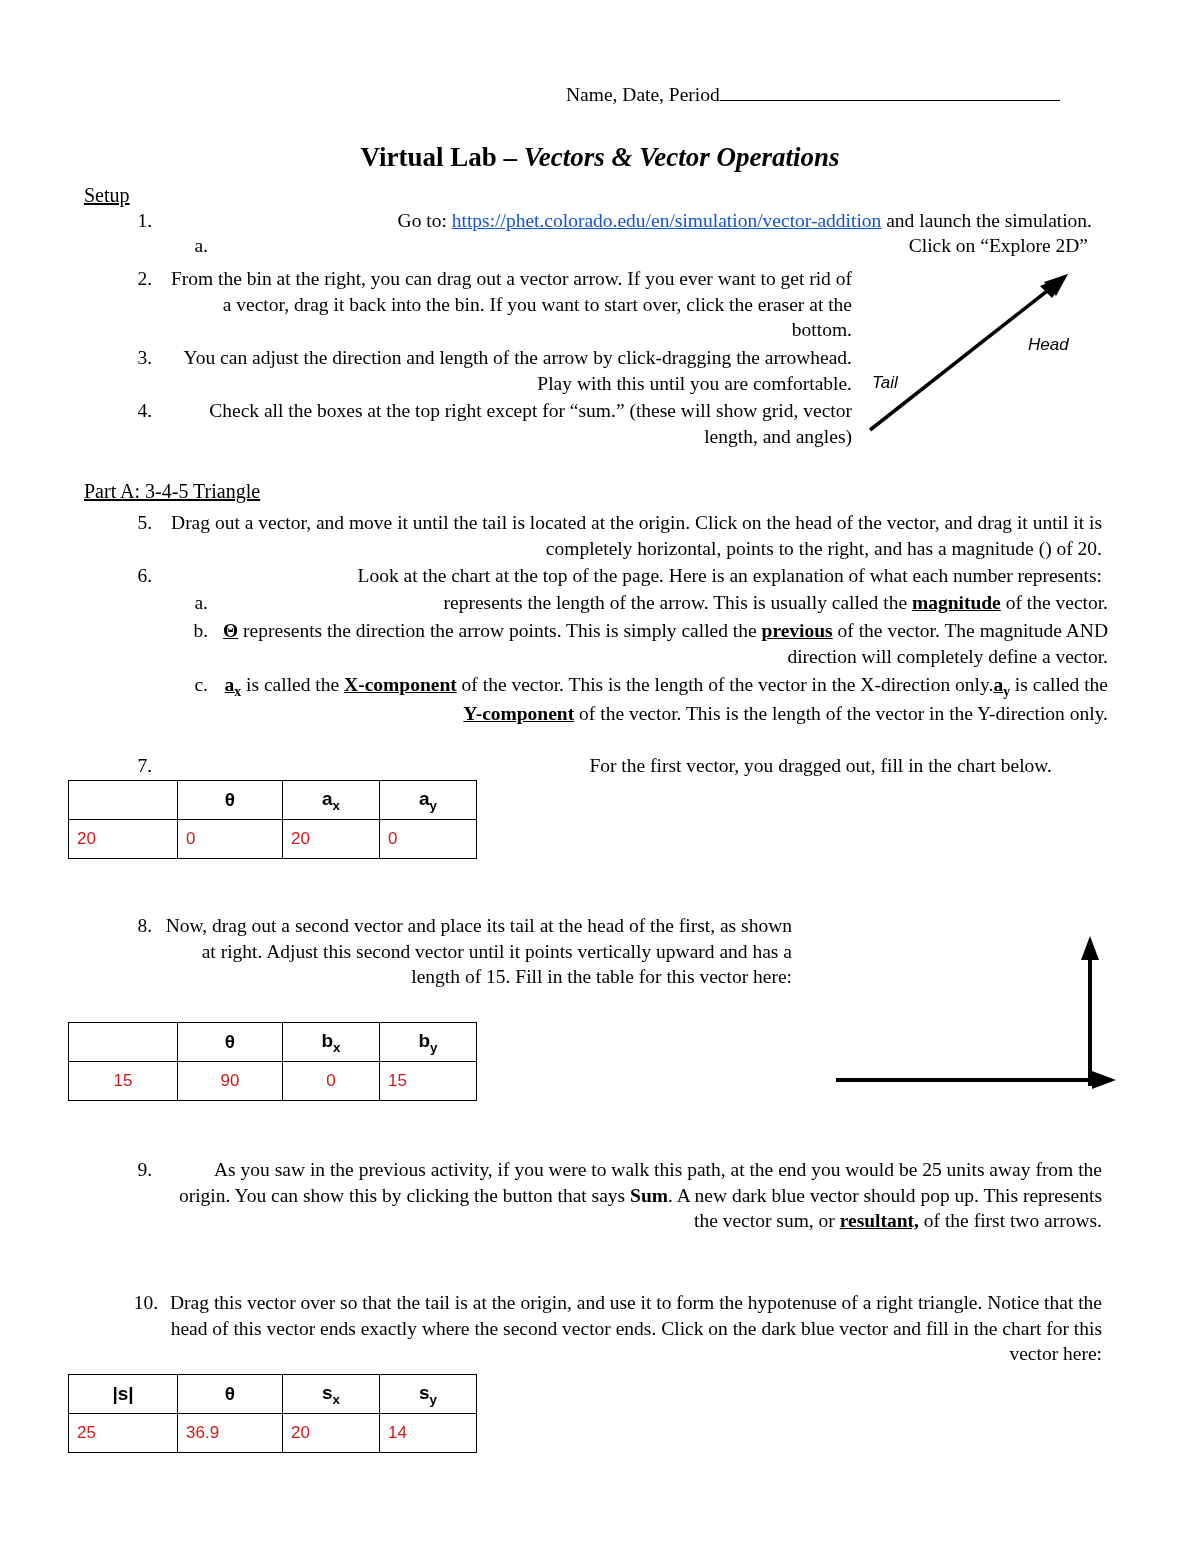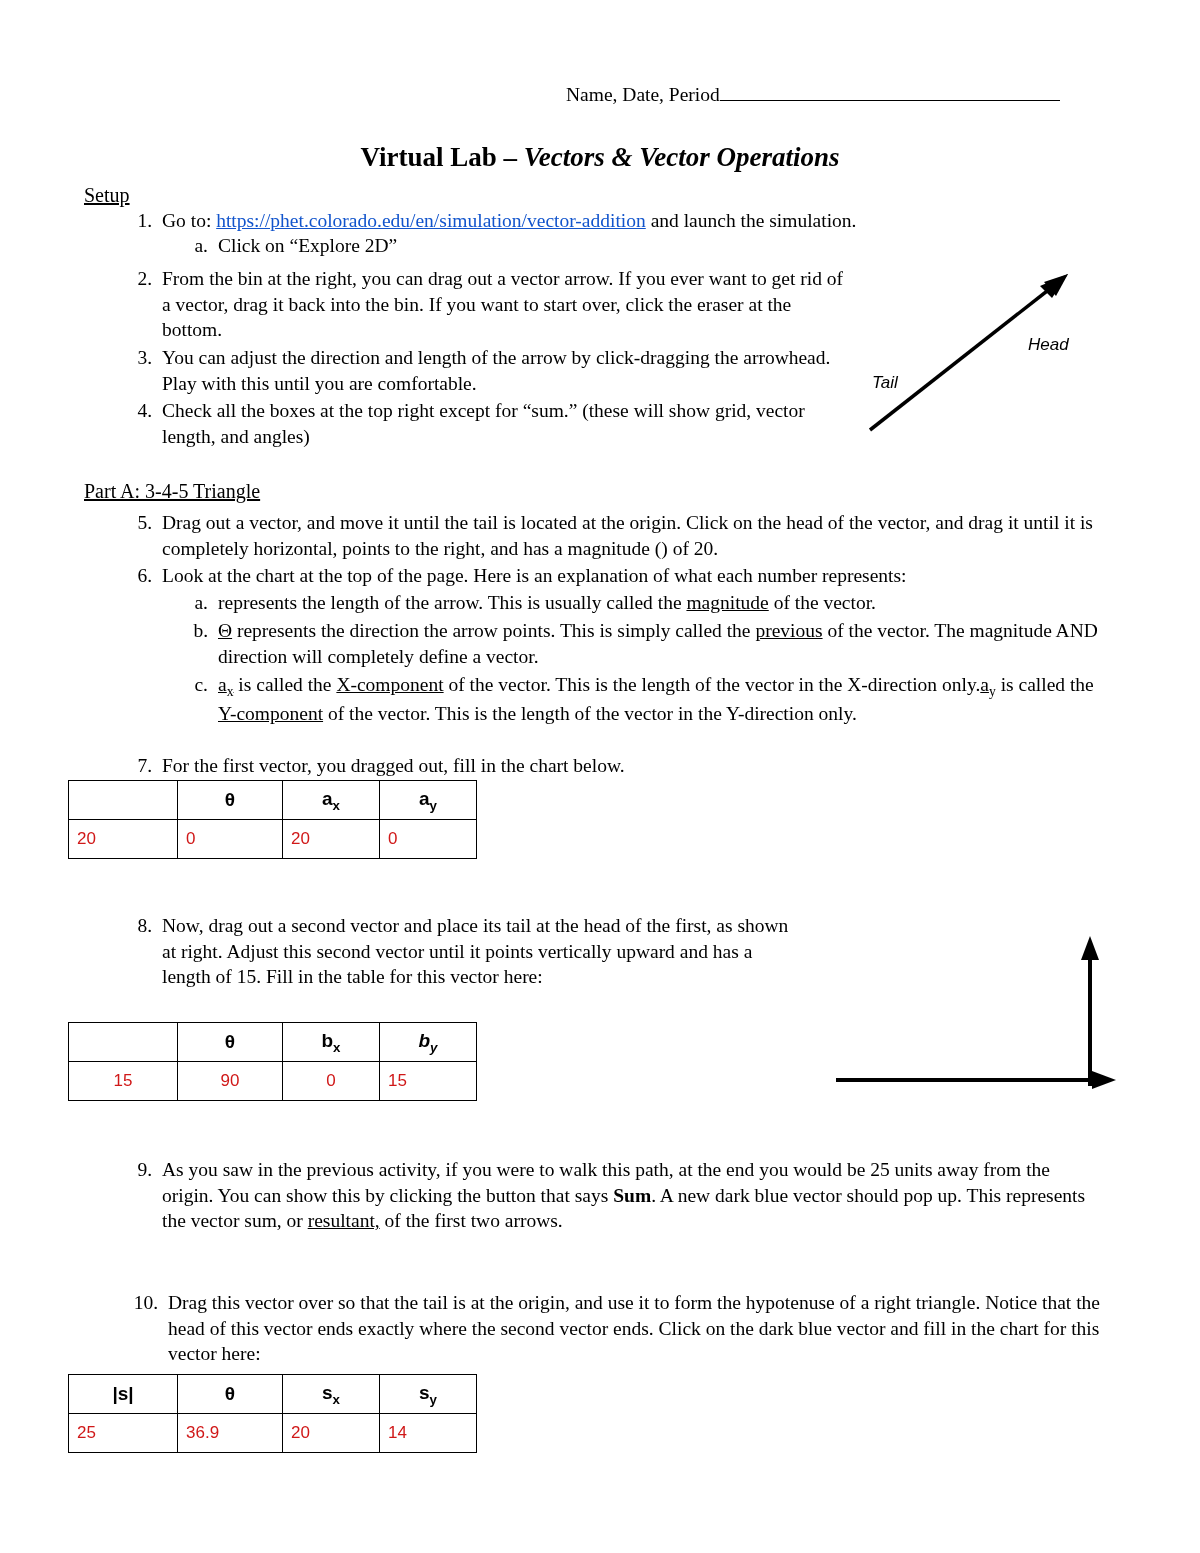--- a/index.html
+++ b/index.html
@@ -73,27 +73,28 @@
     position: absolute;
     display: flex;
   }
   .li .num {
     flex: 0 0 auto;
     text-align: right;
     padding-right: 10px;
   }
   .li .txt {
     flex: 1 1 auto;
+    text-align: right;
   }
   a.link {
     color: #1154cc;
     text-decoration: underline;
   }
   .b { font-weight: bold; }
-  .ub { font-weight: normal; text-decoration: underline; }
+  .ub { font-weight: bold; text-decoration: underline; }
   sub { font-size: 0.7em; }
   
   table.chart {
     position: absolute;
     border-collapse: collapse;
     font-family: "Liberation Sans", sans-serif;
   }
   table.chart td {
     border: 1.5px solid #000;
     height: 34px;
@@ -255,21 +256,21 @@
       <polygon points="270,6 261,30 279,30" fill="#000"></polygon>
     </svg>
   </div>
 
   <table class="chart" style="top:1022px; left:68px;">
     <tbody>
         <tr>
       <td class="hdr" style="width:92px;"></td>
       <td class="hdr" style="width:88px;">θ</td>
       <td class="hdr" style="width:80px;"><span>b</span><sub>x</sub></td>
-      <td class="hdr" style="width:80px;font-style:italic;"><span>b</span><sub>y</sub></td>
+      <td class="hdr" style="width:80px;"><span>b</span><sub>y</sub></td>
     </tr>
     <tr>
       <td class="val" style="text-align:center;">15</td>
       <td class="val" style="text-align:center;">90</td>
       <td class="val" style="text-align:center;">0</td>
       <td class="val">15</td>
     </tr>
   </tbody>
     </table>
 

